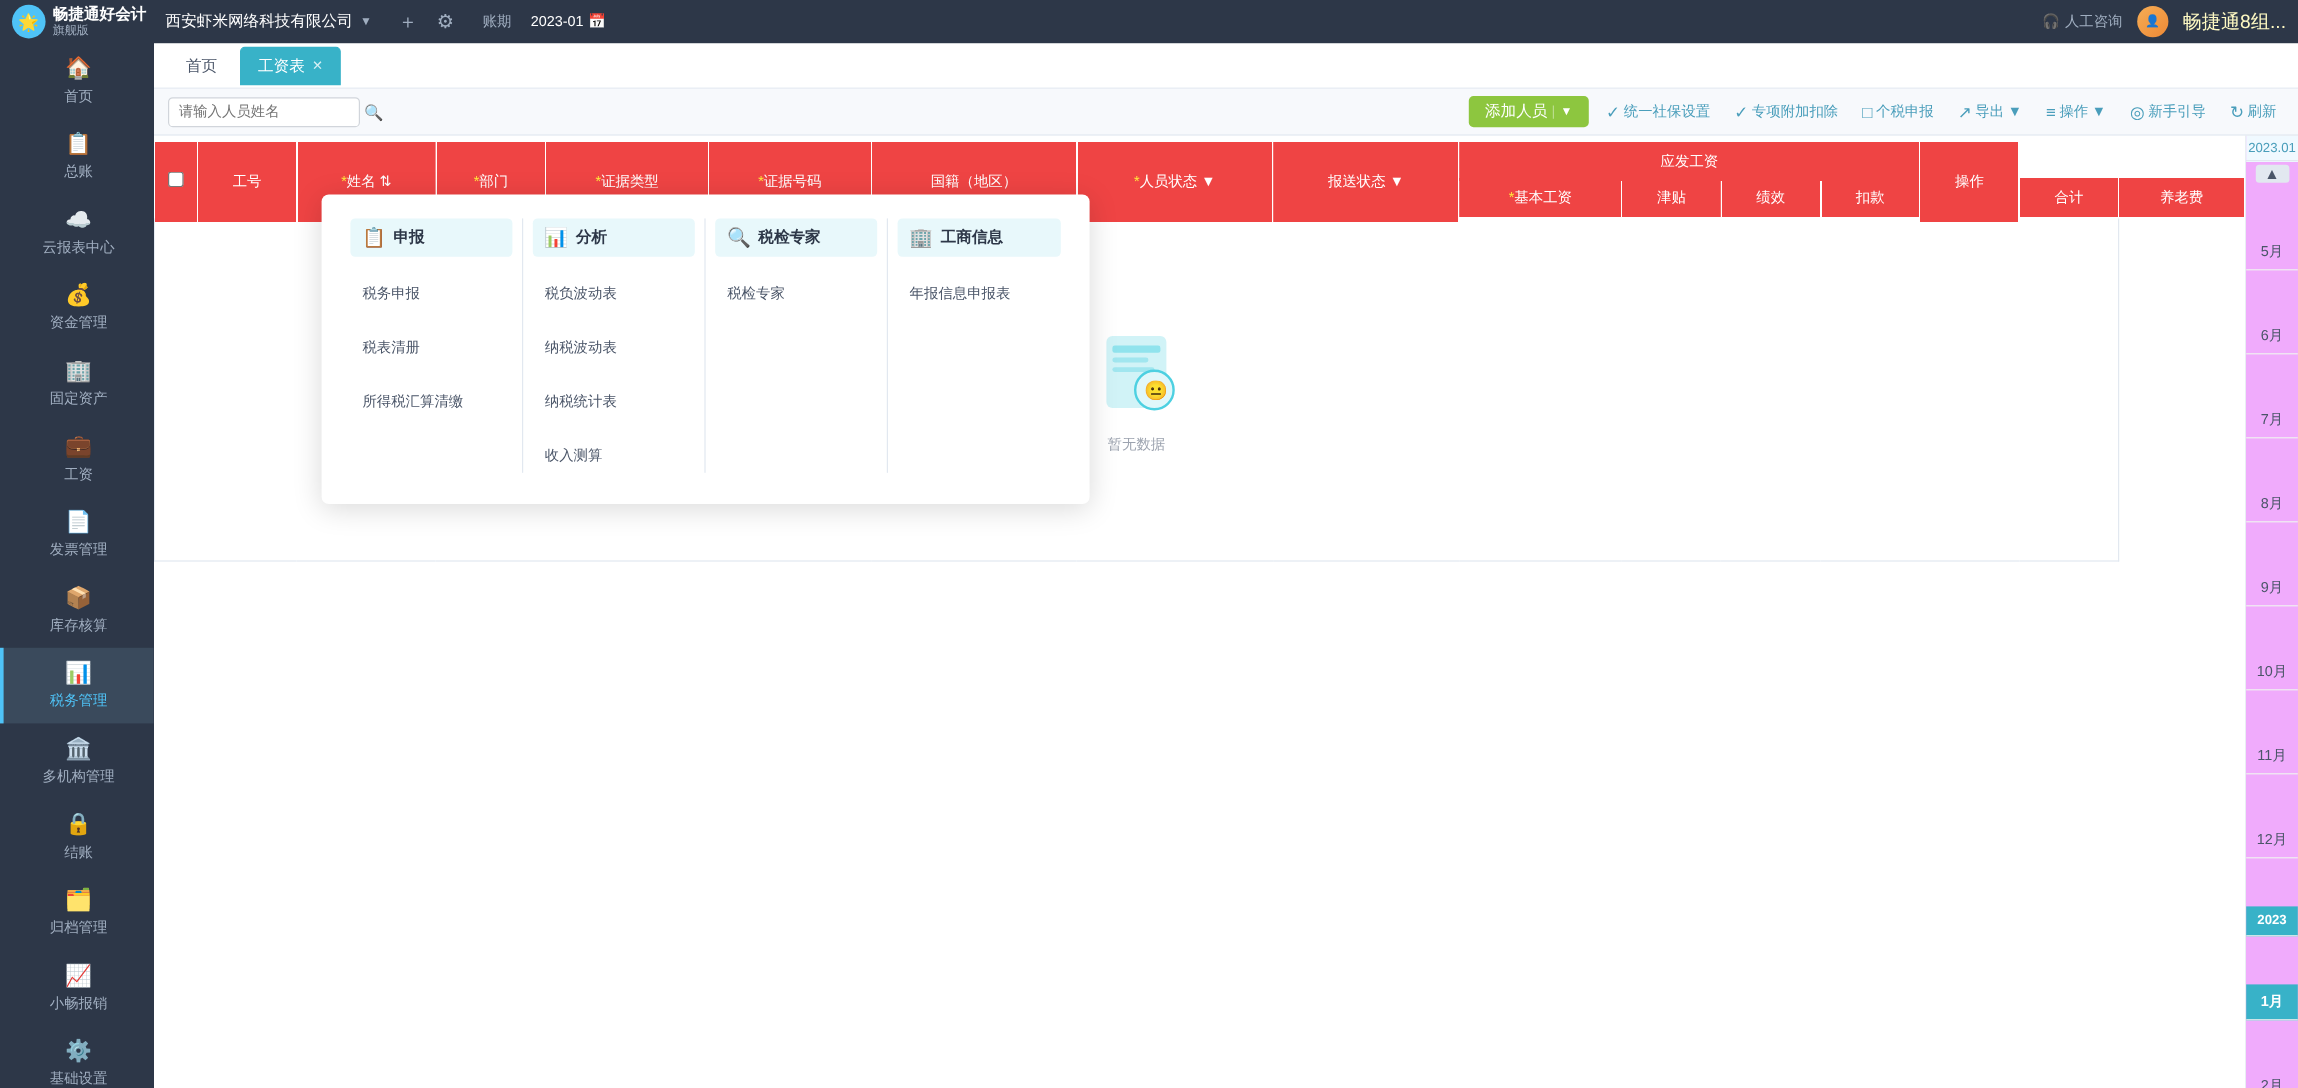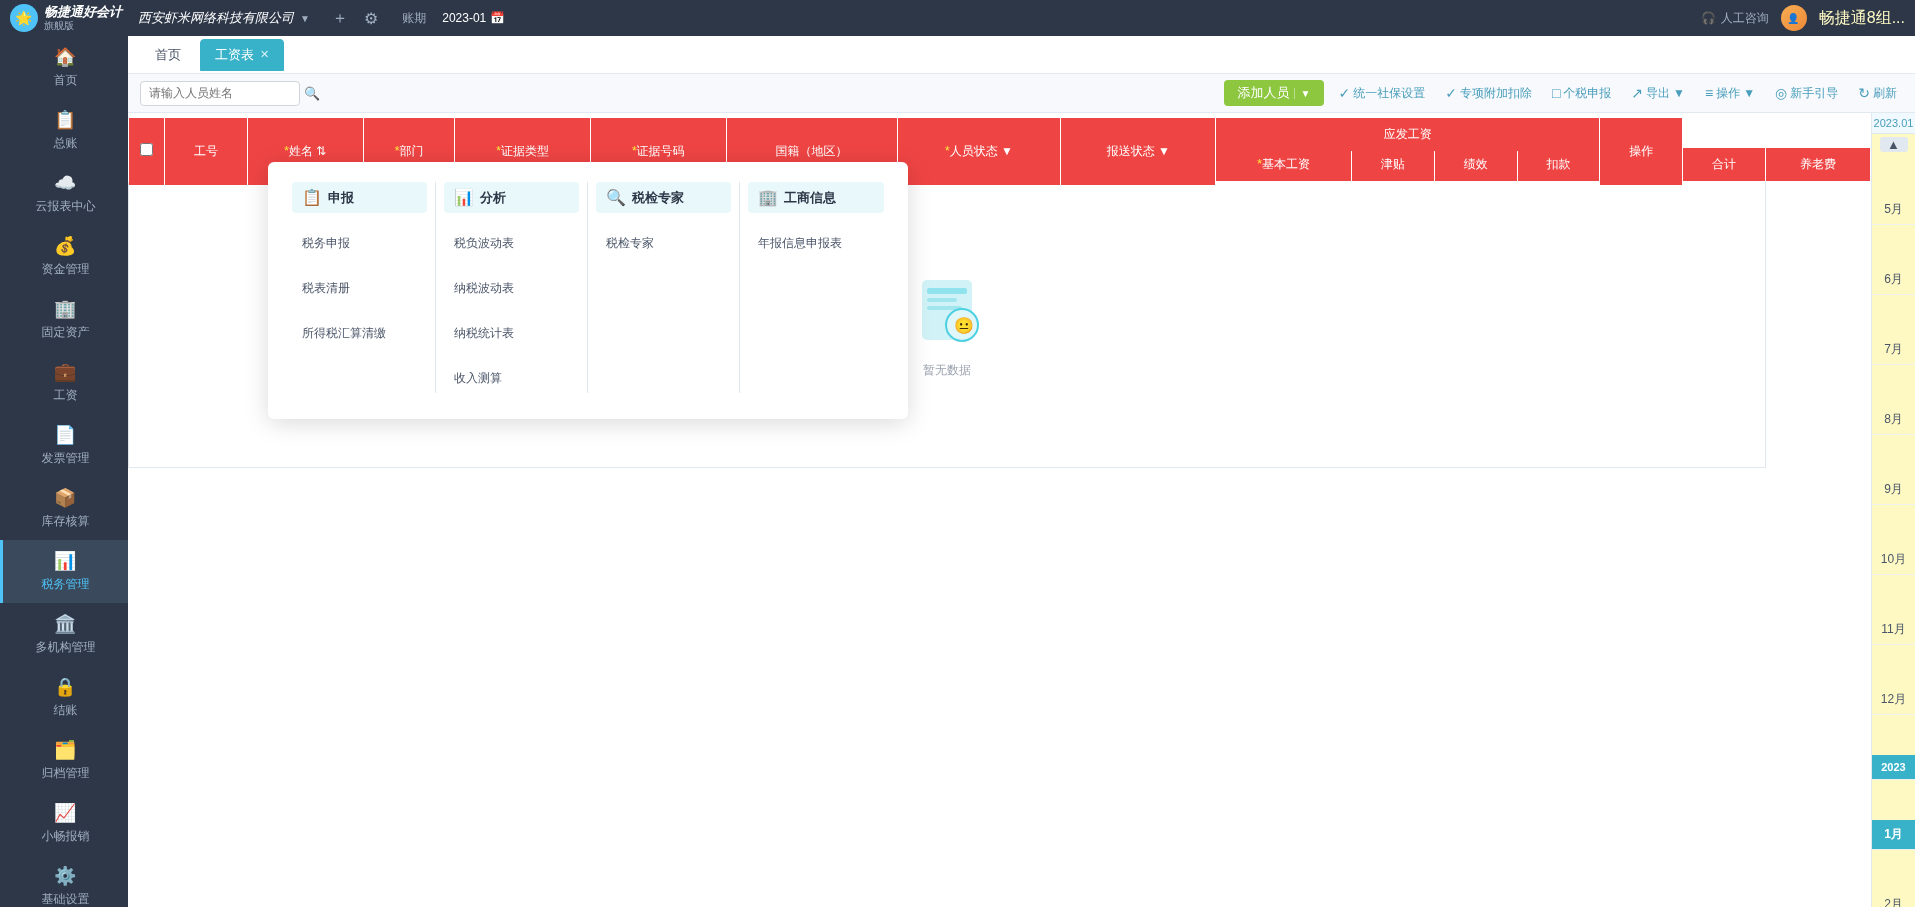--- a/index.html
+++ b/index.html
@@ -24,29 +24,28 @@
     }
     .logo-icon {
       width: 28px; height: 28px;
       background: #4fc3f7;
       border-radius: 50%;
       display: flex; align-items: center; justify-content: center;
       margin-right: 6px;
       font-size: 14px;
     }
     .logo-text { font-size: 12px; line-height: 1.2; }
-    .logo-text .main { font-weight: bold; font-size: 13px; font-style: italic; }
+    .logo-text .main { font-weight: bold; font-size: 13px; }
     .logo-text .sub { font-size: 10px; color: #a0aec0; }
     .company-selector {
       display: flex; align-items: center;
       color: #fff;
       cursor: pointer;
       padding: 0 8px;
       font-size: 13px;
-      font-style: italic;
     }
     .company-selector .arrow { margin-left: 6px; font-size: 10px; color: #a0aec0; }
     .header-actions {
       display: flex; align-items: center; gap: 8px;
       padding: 0 10px;
     }
     .header-btn {
       background: none; border: none; color: #a0aec0;
       cursor: pointer; font-size: 16px; padding: 2px 4px;
     }
@@ -254,21 +253,21 @@
       font-size: 12px;
       color: #4a5568;
       cursor: pointer;
       border-radius: 3px;
       margin-top: 16px;
     }
 
     
     .calendar-panel {
       width: 44px;
-      background: #fef9c3;
+      background: #f0abfc;
       border-left: 1px solid #e2e8f0;
       display: flex;
       flex-direction: column;
       align-items: center;
       overflow-y: auto;
       flex-shrink: 0;
     }
     .calendar-year-header {
       font-size: 11px;
       color: #4a9ebb;

